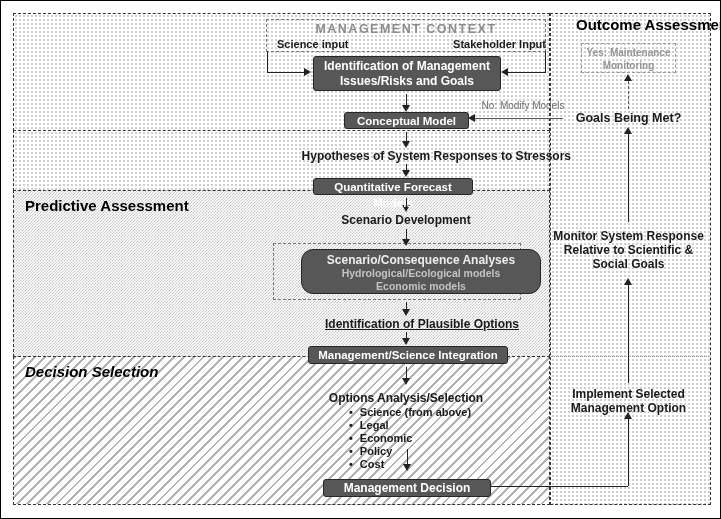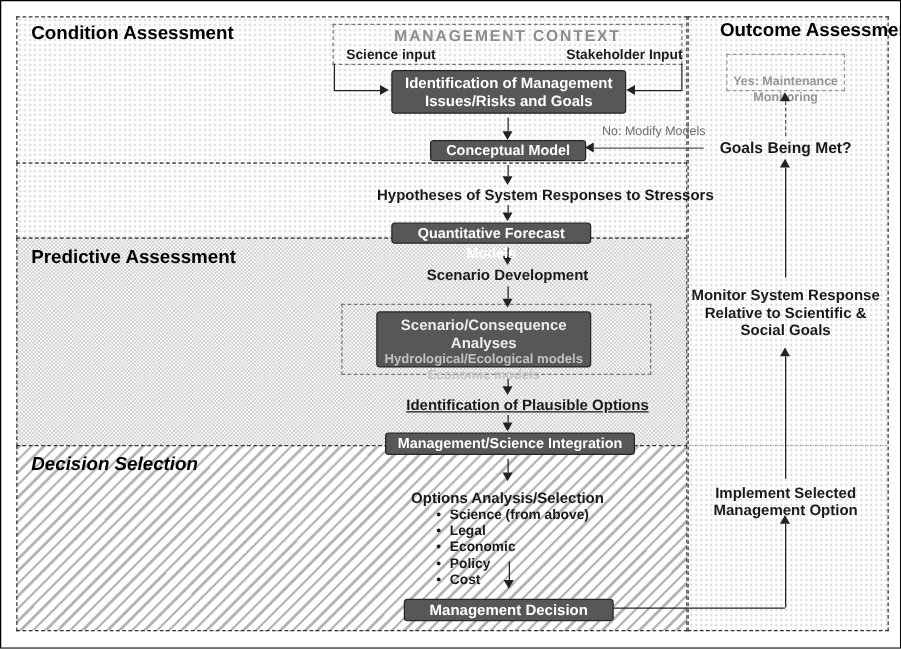--- a/index.html
+++ b/index.html
@@ -53,21 +53,20 @@
 <body>
 
 <div id="stage">
 
   <div class="section bg-stipple" style="left:12px;top:12px;width:537px;height:118px;"></div>
   <div class="section bg-stipple" style="left:12px;top:129px;width:537px;height:61px;"></div>
   <div class="section bg-checker" style="left:12px;top:189px;width:537px;height:167px;"></div>
   <div class="section bg-hatch" style="left:12px;top:355px;width:537px;height:149px;"></div>
   <div class="section bg-stipple" style="left:549px;top:12px;width:161px;height:492px;"></div>
 
-  <div class="sec-title" style="left:24px;top:17px;">Condition Assessment</div>
   <div class="sec-title" style="left:24px;top:196px;">Predictive Assessment</div>
   <div class="sec-title italic" style="left:24px;top:362px;">Decision Selection</div>
   <div class="sec-title" style="left:549px;top:15px;width:161px;text-align:center;margin-left:24px;">Outcome Assessment</div>
 
   <div class="dashed-frame" style="left:265px;top:18px;width:280px;height:33px;">
     <div style="text-align:center;font-size:12.5px;font-weight:bold;letter-spacing:1.5px;color:#8c8c8c;margin-top:2px;">MANAGEMENT CONTEXT</div>
   </div>
   <div class="flow-label" style="left:276px;top:37px;font-size:11px;text-align:left;z-index:6;">Science input</div>
   <div class="flow-label" style="left:445px;top:37px;width:100px;font-size:11px;text-align:right;z-index:6;">Stakeholder Input</div>
 
@@ -98,21 +97,21 @@
   <div class="vl" style="left:405px;top:197px;height:8px;"></div>
   <div class="ah-down" style="left:401px;top:204px;"></div>
 
   <div class="flow-label" style="left:300px;top:212px;width:210px;font-size:12px;">Scenario Development</div>
 
   <div class="vl" style="left:405px;top:228px;height:10px;"></div>
   <div class="ah-down" style="left:401px;top:238px;"></div>
 
   <div class="dashed-frame" style="left:272px;top:242px;width:248px;height:57px;"></div>
 
-  <div class="dark-box" style="left:300px;top:248px;width:172px;height:45px;padding-top:3px;">
+  <div class="dark-box" style="left:300px;top:248px;width:240px;height:45px;padding-top:3px;border-radius:12px;">
     <div style="font-size:12px;color:#ededed;line-height:14px;">Scenario/Consequence Analyses</div>
     <div style="font-size:10.5px;color:#c3c3c3;line-height:13px;">Hydrological/Ecological models</div>
     <div style="font-size:10.5px;color:#c3c3c3;line-height:13px;">Economic models</div>
   </div>
 
   <div class="vl" style="left:405px;top:301px;height:7px;"></div>
   <div class="ah-down" style="left:401px;top:308px;"></div>
 
   <div class="flow-label" style="left:296px;top:316px;width:250px;font-size:12px;text-decoration:underline;">Identification of Plausible Options</div>
 
@@ -142,21 +141,21 @@
         <span>Cost</span>
       </div>
   </div>
 
   <div class="vl" style="left:406px;top:448px;height:15px;"></div>
   <div class="ah-down" style="left:402px;top:463px;"></div>
 
   <div class="dark-box" style="left:322px;top:478px;width:168px;height:18px;font-size:12px;line-height:17px;">Management Decision</div>
 
   <div class="dashed-frame" style="left:580px;top:42px;width:95px;height:30px;border-color:#999;">
-    <div style="font-size:10px;font-weight:bold;color:#959595;text-align:center;line-height:13px;padding-top:2px;margin-top:13px;">Yes: Maintenance Monitoring</div>
+    <div style="font-size:10px;font-weight:bold;color:#959595;text-align:center;line-height:13px;padding-top:2px;">Yes: Maintenance Monitoring</div>
   </div>
 
   <div class="ah-up" style="left:623px;top:73px;"></div>
   <div class="vl-dashed" style="left:627px;top:80px;height:28px;"></div>
 
   <div class="flow-label" style="left:555px;top:110px;width:145px;font-size:12.5px;">Goals Being Met?</div>
 
   <div class="flow-label" style="left:478px;top:99px;width:88px;font-size:10px;font-weight:normal;color:#6f6f6f;z-index:6;">No: Modify Models</div>
   <div class="hl" style="left:474px;top:117px;width:88px;background:#555;z-index:6;"></div>
   <div class="ah-left" style="left:467px;top:113px;z-index:6;"></div>

